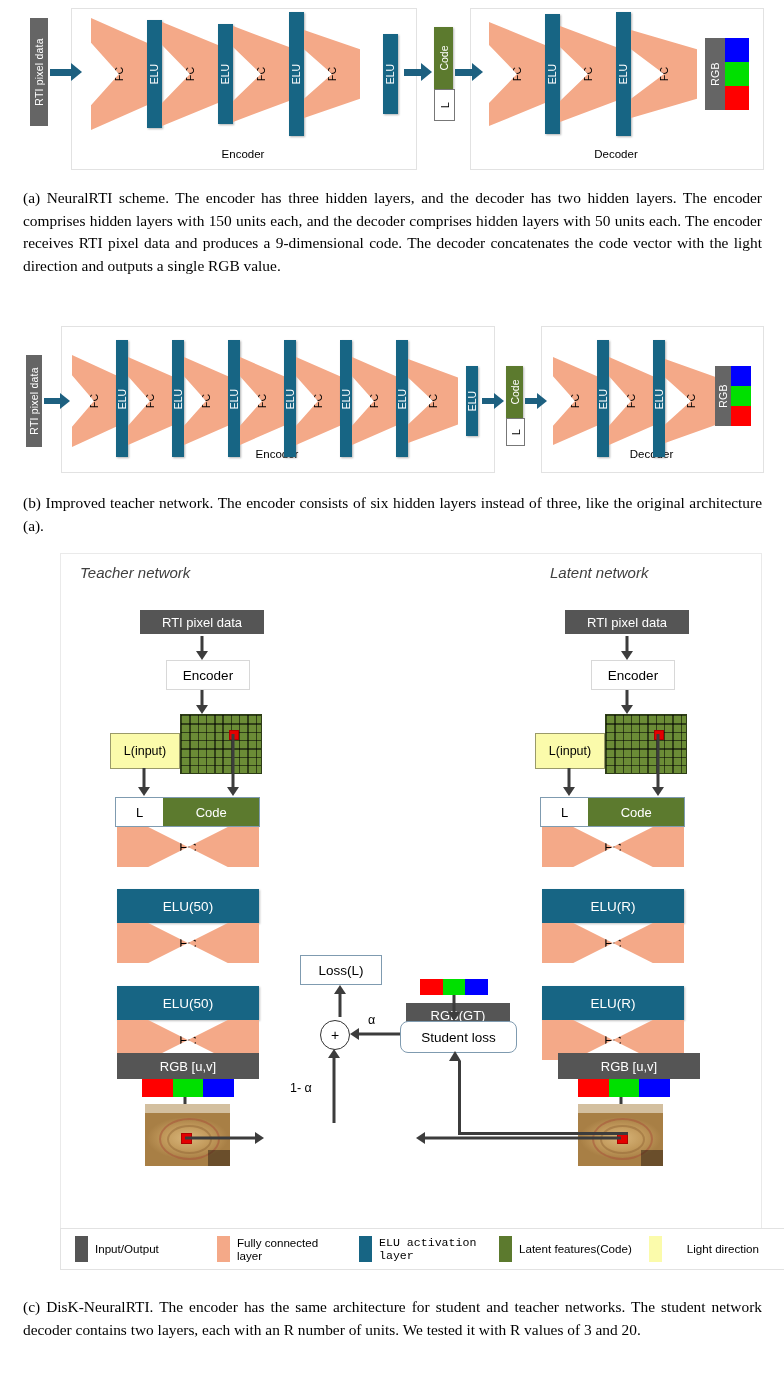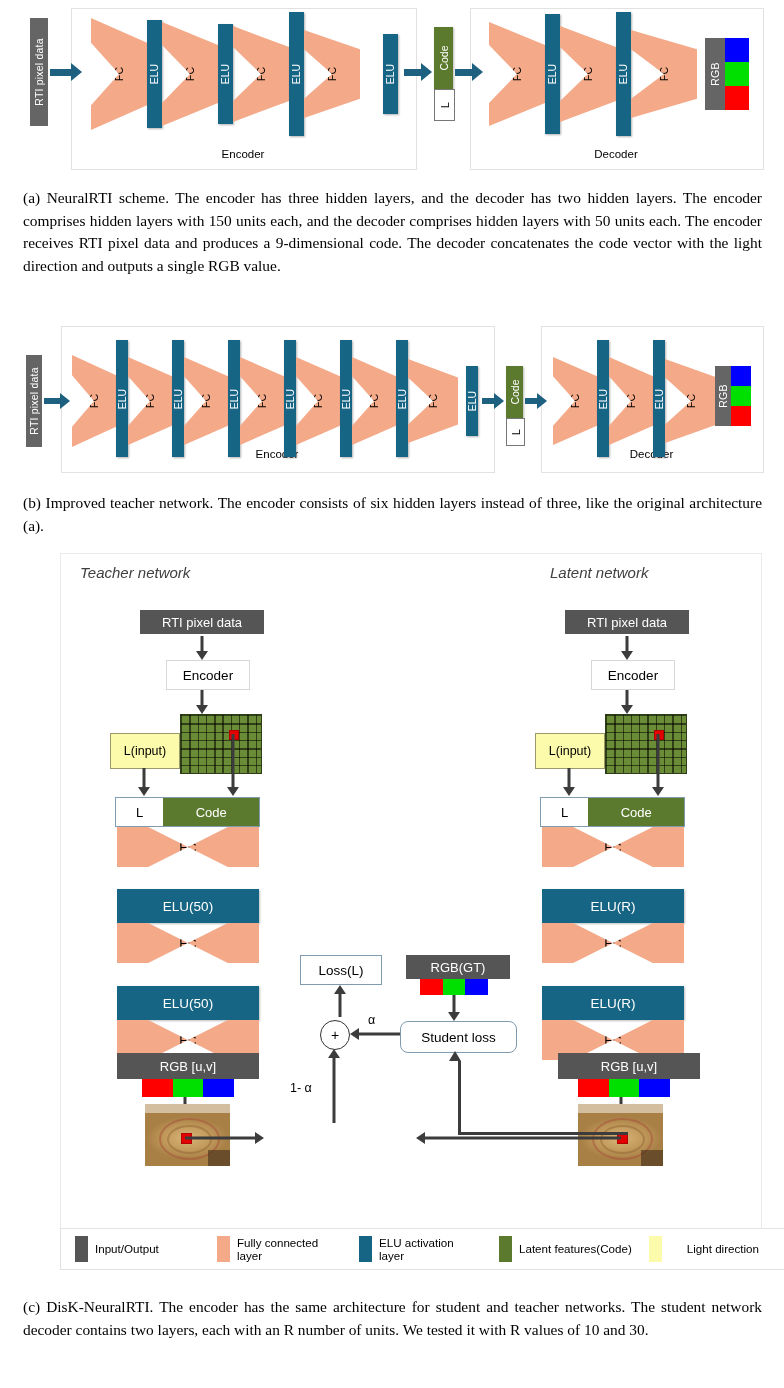--- a/index.html
+++ b/index.html
@@ -447,21 +447,21 @@
       <div class="hd"></div>
   </div>
   <div class="thumb" style="left:578px;top:1104px;width:85px;height:62px;">
     <div class="top"></div>
       <div class="ring"></div>
       <div class="ring2"></div>
       <div class="shadow"></div>
   </div>
   <div class="redpix" style="left:617px;top:1133px;width:9px;height:9px;"></div>
 
-  <div class="hslab" style="left:406px;top:955px;width:104px;height:24px;">RGB(GT)</div>
+  <div class="hslab" style="left:406px;top:1003px;width:104px;height:24px;">RGB(GT)</div>
   <div class="rgbstrip" style="left:420px;top:979px;width:68px;height:16px;">
     <div style="background:#ff0000;"></div>
     <div style="background:#00e000;"></div>
     <div style="background:#0000ff;"></div>
   </div>
   <div class="va down" style="left:447px;top:995px;width:14px;height:26px;">
     <div class="st" style="height:18px;"></div>
       <div class="hd"></div>
   </div>
 
@@ -509,27 +509,27 @@
     <div class="legitem" style="width:142px;">
       <div class="legsw" style="background:#555555;"></div>
       <div class="legtx">Input/Output</div>
     </div>
     <div class="legitem" style="width:142px;">
       <div class="legsw" style="background:#f4a988;"></div>
       <div class="legtx" style="max-width:108px;">Fully connected layer</div>
     </div>
     <div class="legitem" style="width:140px;">
       <div class="legsw" style="background:#176584;"></div>
-      <div class="legtx" style="max-width:100px;">ELU activation layer</div>
+      <div class="legtx" style="max-width:100px;font-family:Liberation Mono, monospace;">ELU activation layer</div>
     </div>
     <div class="legitem" style="width:150px;">
       <div class="legsw" style="background:#5c7a2e;"></div>
       <div class="legtx" style="max-width:118px;">Latent features(Code)</div>
     </div>
     <div class="legitem" style="width:110px;justify-content:space-between;">
       <div class="legsw" style="background:#fbfbab;"></div>
       <div class="legtx" style="max-width:80px;">Light direction</div>
     </div>
   </div>
 
-  <div class="caption" style="left:23px;top:1296px;width:739px;">(c) DisK-NeuralRTI. The encoder has the same architecture for student and teacher networks.  The student network decoder contains two layers, each with an R number of units. We tested it with R values of 10 and 30.</div>
+  <div class="caption" style="left:23px;top:1296px;width:739px;">(c) DisK-NeuralRTI. The encoder has the same architecture for student and teacher networks.  The student network decoder contains two layers, each with an R number of units. We tested it with R values of 3 and 20.</div>
 
 </div>
 
 </body></html>

